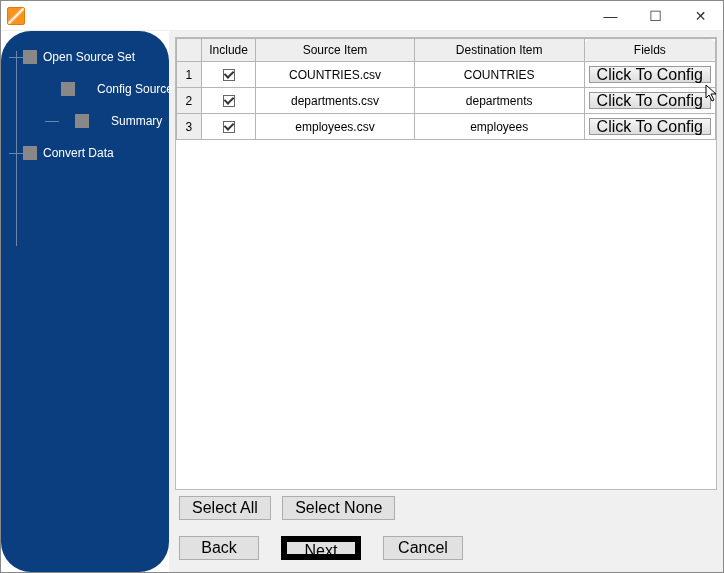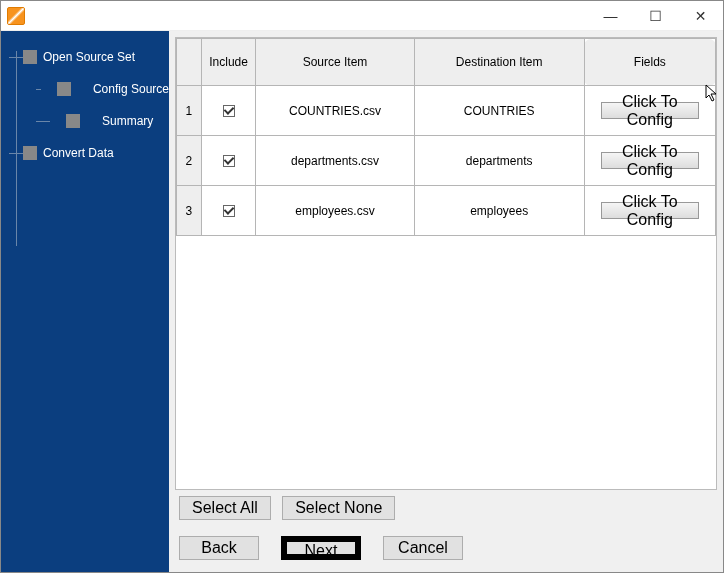--- a/index.html
+++ b/index.html
@@ -47,20 +47,21 @@
   .content {
     display: flex;
     height: calc(100% - 30px);
   }
   .sidebar {
     width: 168px;
     background: #0b3e7f;
     color: #fff;
     padding-top: 10px;
     position: relative;
+    border-radius: 30px;
   }
   .tree-line {
     position: absolute;
     left: 15px;
     top: 20px;
     width: 1px;
     height: 195px;
     background: #6a86a9;
   }
   .step {
@@ -70,21 +71,21 @@
     padding-left: 8px;
     position: relative;
     cursor: default;
   }
   .step .hline {
     width: 14px;
     height: 1px;
     background: #6a86a9;
     margin-right: 0;
   }
-  .step.child { padding-left: 35px; gap: 16px; }
+  .step.child { padding-left: 44px; gap: 16px; }
   .step.child .hline { width: 14px; }
   .step .box {
     width: 14px;
     height: 14px;
     background: #888;
     margin-right: 6px;
     flex-shrink: 0;
   }
   .step.current .box { background: #00e000; }
   .step.current .label { font-weight: bold; }
@@ -121,21 +122,21 @@
     font-weight: normal;
   }
   .rowhdr {
     width: 22px;
     text-align: center !important;
     background: #eee !important;
   }
   .col-include { width: 48px; text-align: left; }
   .col-source { width: 140px; }
   .col-dest { width: 150px; }
-  .col-fields { width: 116px; padding:16px !important;border-radius:7px; }
+  .col-fields { width: 116px; padding:4px !important;border-radius:7px; }
   .cfg-btn {
     width: 100%;
     height: 17px;
     font-size: 16px;
     border: 1px solid #999;
     background: linear-gradient(#f5f5f5,#ddd);
     display: flex;
     align-items: center;
     justify-content: center;
     cursor: default;

